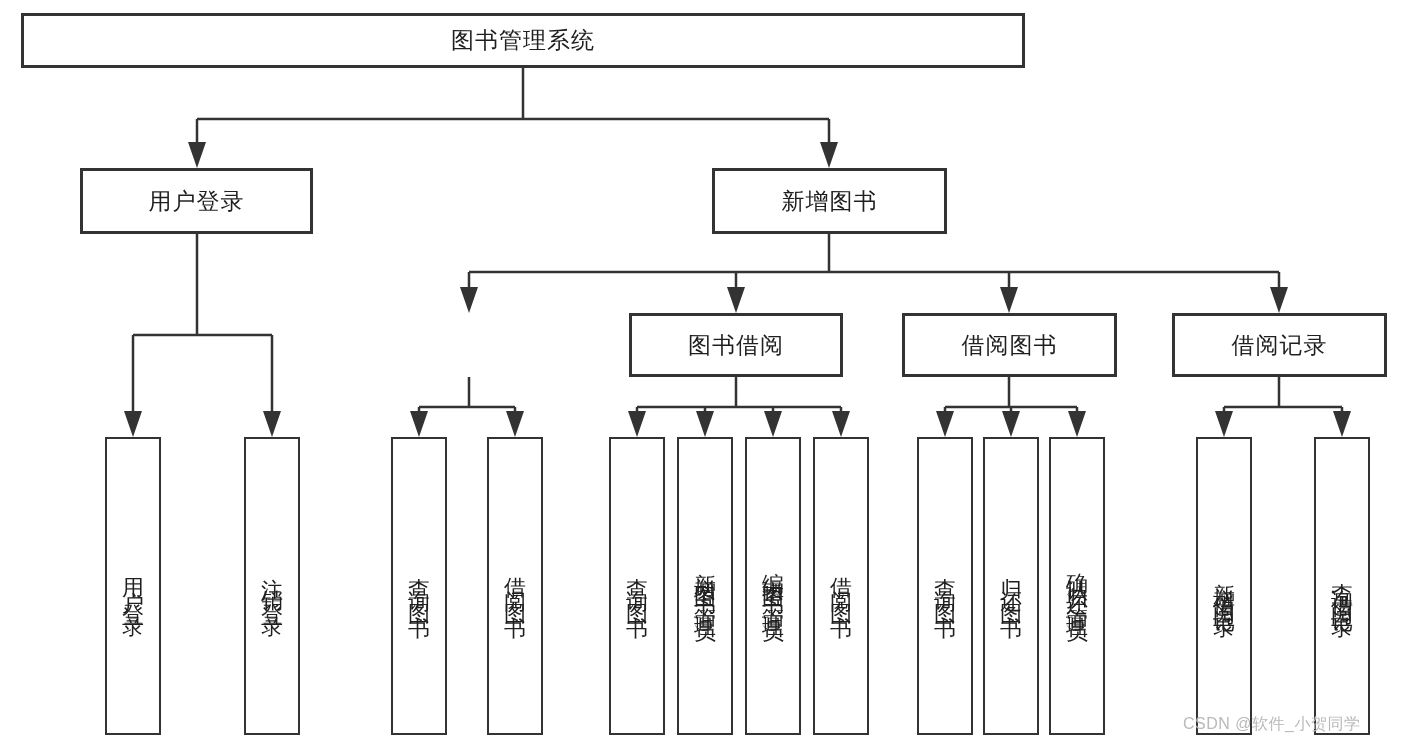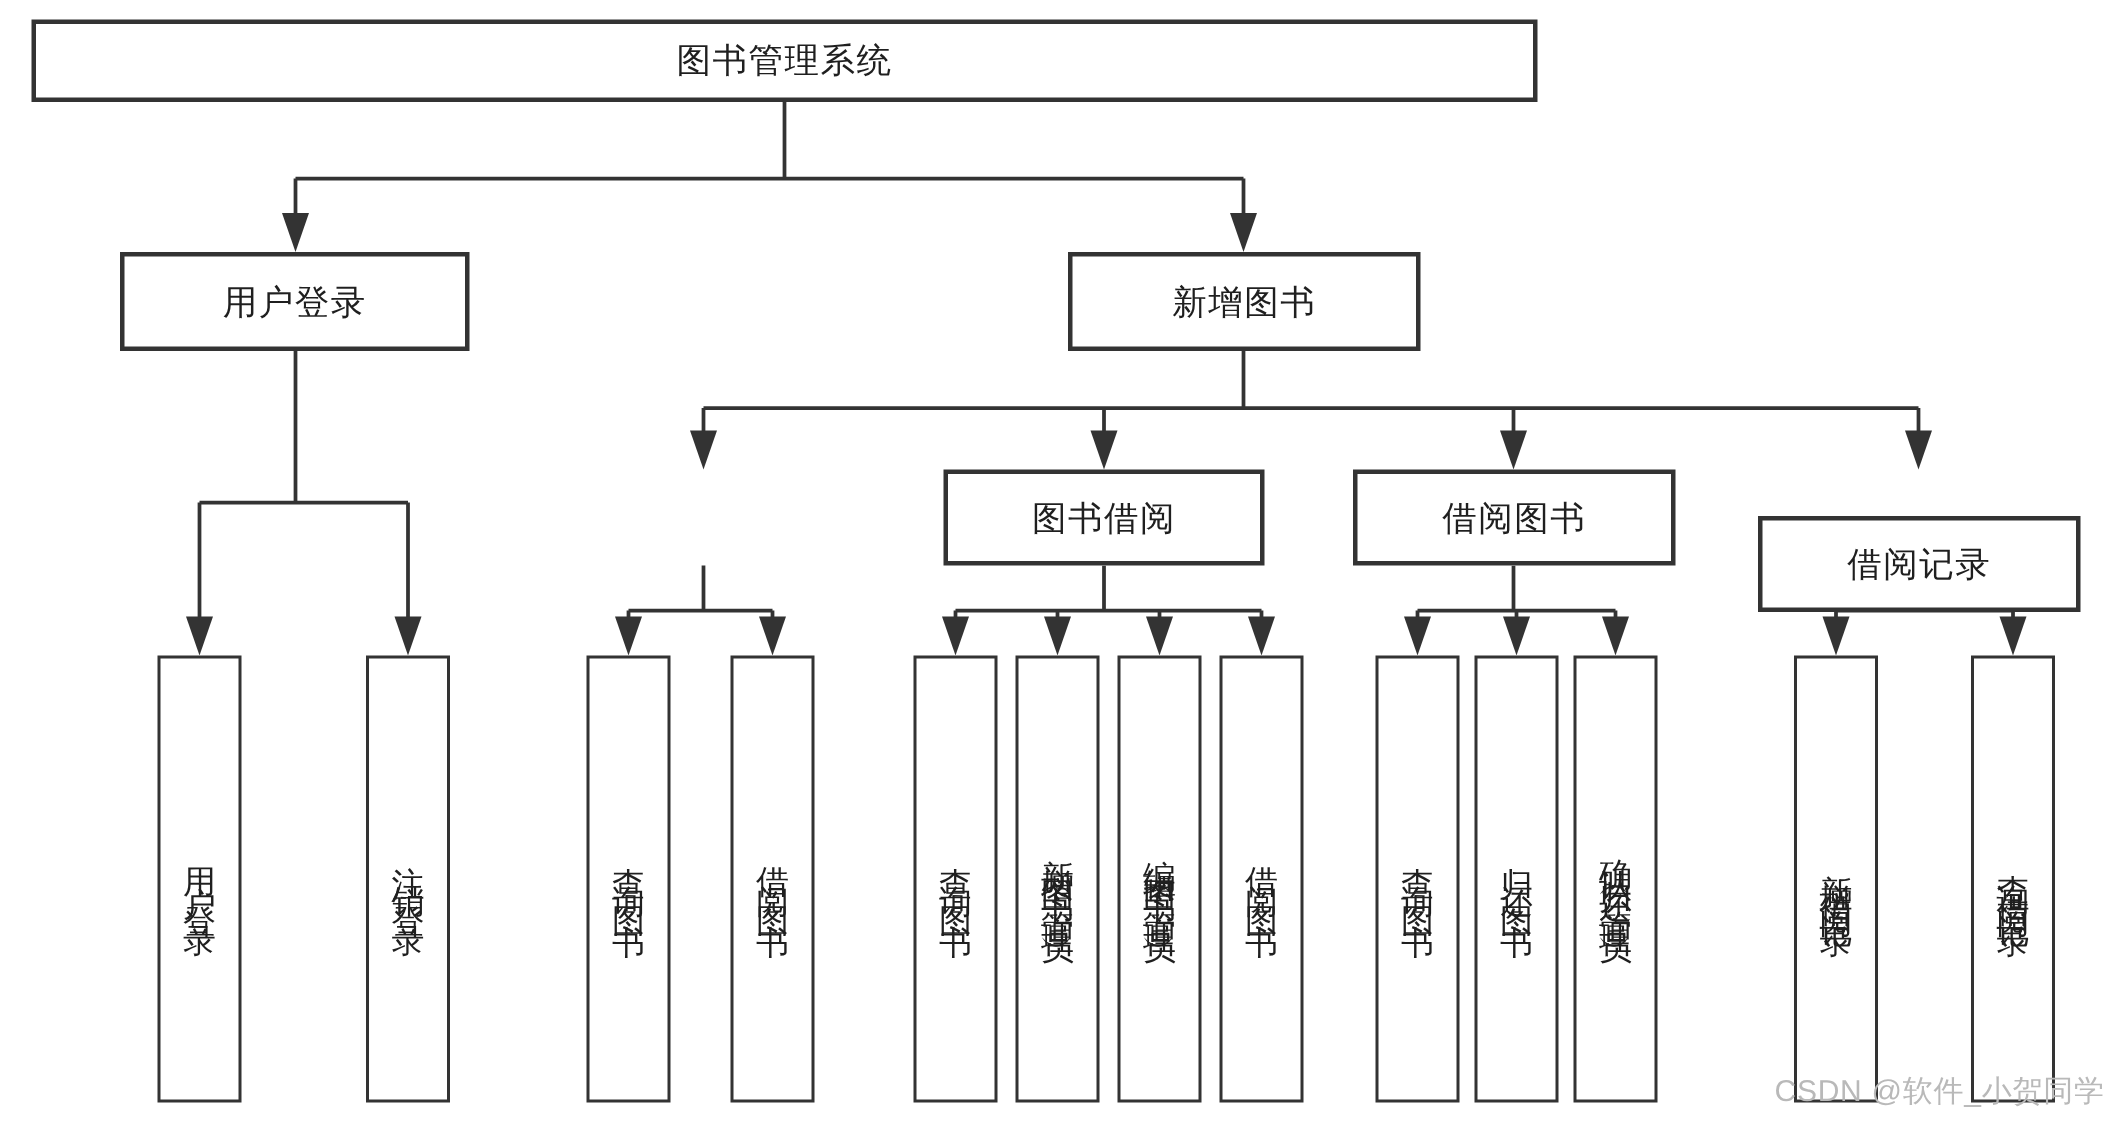--- a/index.html
+++ b/index.html
@@ -54,21 +54,21 @@
   .vbox .vtext.long { letter-spacing: 7px; }
   #connectors {
     position: absolute;
     left: 0; top: 0;
     z-index: 1;
   }
   #watermark {
     position: absolute;
     left: 1183px;
     top: 714px;
-    font-size: 20px;
+    font-size: 16px;
     color: #b9b9b9;
     letter-spacing: 0.5px;
     white-space: nowrap;
     z-index: 5;
   }
 </style>
 </head>
 <body>
 
 <div id="stage">
@@ -116,21 +116,21 @@
   <div class="node" style="left:712px; top:168px; width:235px; height:66px;">
     <span class="label">新增图书</span>
   </div>
 
   <div class="node" style="left:629px; top:313px; width:214px; height:64px;">
     <span class="label">图书借阅</span>
   </div>
   <div class="node" style="left:902px; top:313px; width:215px; height:64px;">
     <span class="label">借阅图书</span>
   </div>
-  <div class="node" style="left:1172px; top:313px; width:215px; height:64px;margin-top:31px;">
+  <div class="node" style="left:1172px; top:313px; width:215px; height:64px;">
     <span class="label">借阅记录</span>
   </div>
 
   <div class="vbox" style="left:105px; top:437px;">
     <span class="vtext">用户登录</span>
   </div>
   <div class="vbox" style="left:244px; top:437px;">
     <span class="vtext">注销登录</span>
   </div>
 

